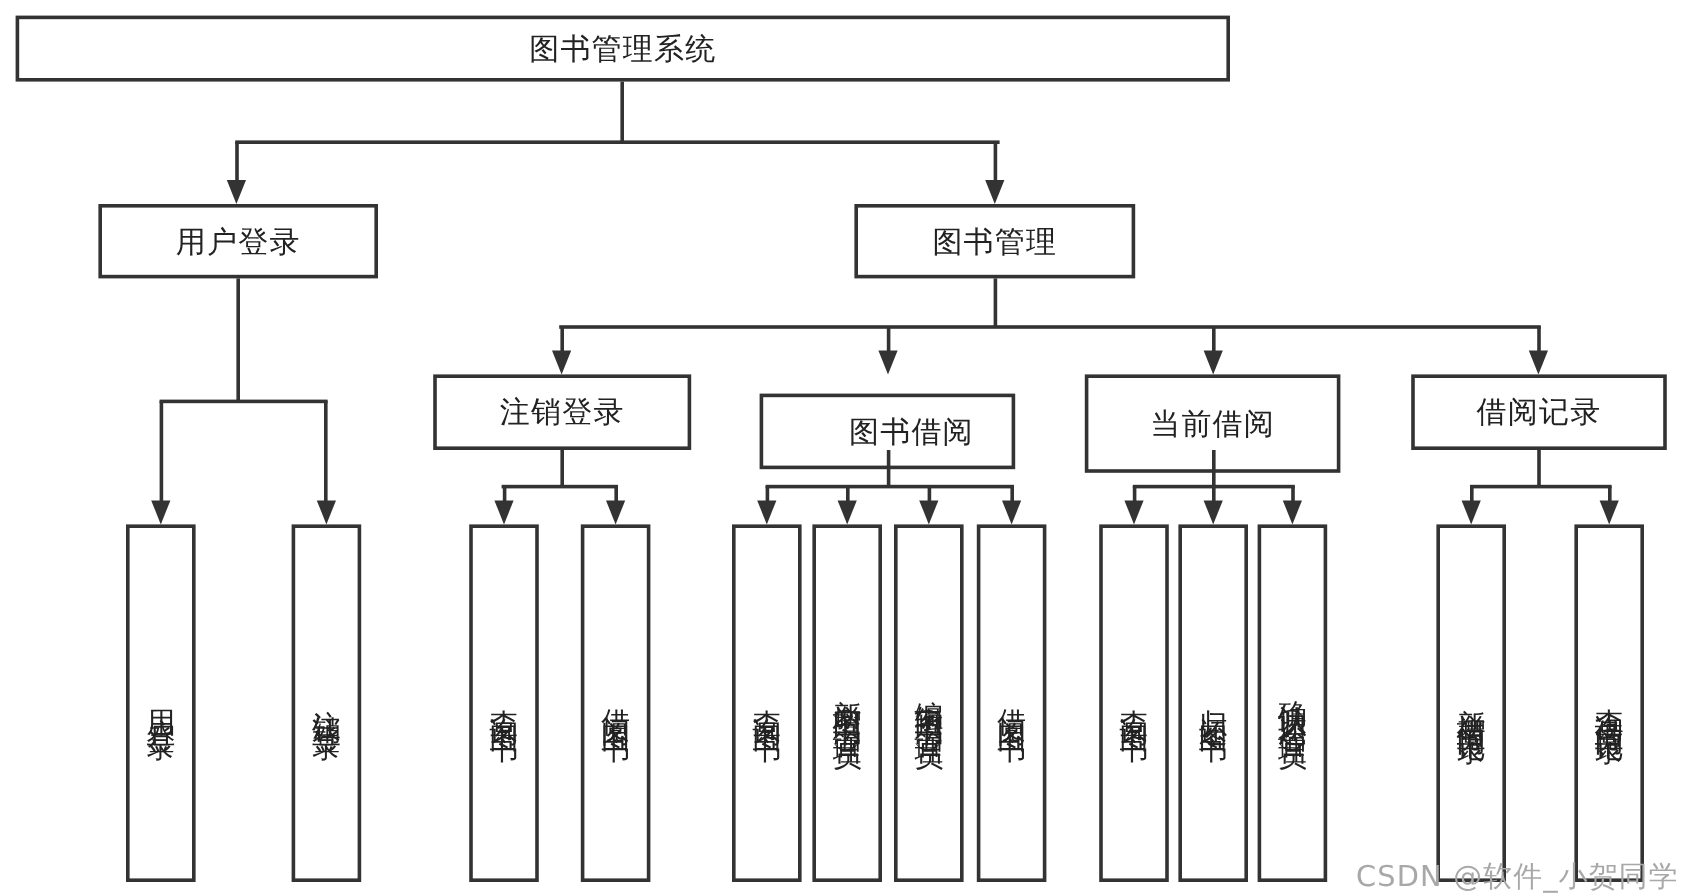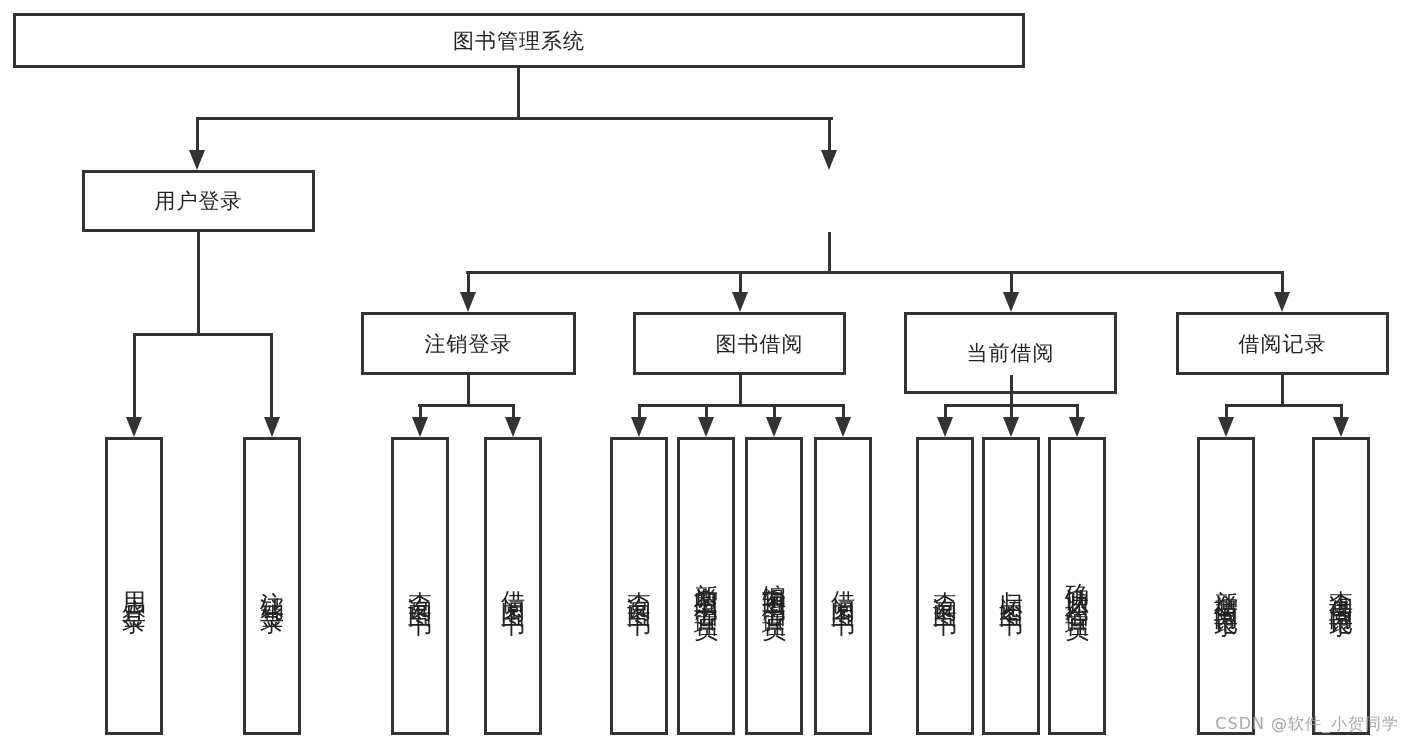--- a/index.html
+++ b/index.html
@@ -3,36 +3,36 @@
 <meta charset="utf-8">
 <style>
   html,body{margin:0;padding:0;background:#fff;}
   #canvas{
     position:relative;width:1405px;height:747px;background:#ffffff;overflow:hidden;
     font-family:"DejaVu Sans","Liberation Sans",sans-serif;color:#222;
   }
   .box{
     position:absolute;box-sizing:border-box;border:3px solid #333;background:#fff;
     display:flex;align-items:center;justify-content:center;
-    font-size:21px;letter-spacing:1px;color:#222;
+    font-size:25px;letter-spacing:1px;color:#222;
   }
   .leaf{top:437px;width:58px;height:298px;font-size:24px;}
   .leaf .vtxt{
     writing-mode:vertical-rl;text-orientation:mixed;letter-spacing:7px;line-height:1;
     max-height:288px;
   }
   .leaf-long .vtxt{letter-spacing:5px;}
   .hl,.vl{position:absolute;background:#333;}
   .arrowhead{
     position:absolute;width:0;height:0;
     border-left:8px solid transparent;border-right:8px solid transparent;
     border-top:20px solid #333;
   }
   #watermark{
-    position:absolute;top:714px;right:6px;font-size:16px;color:#a8a8a8;
+    position:absolute;top:714px;right:6px;font-size:24px;color:#a8a8a8;
     letter-spacing:1px;white-space:nowrap;
   }
 </style>
 </head>
 <body>
 
 <div id="canvas">
 
   <div class="box" style="left:13px;top:13px;width:1012px;height:55px;">
     <span>图书管理系统</span>
@@ -40,20 +40,23 @@
 
   <div class="vl" style="left:517px;top:68px;width:3px;height:52px;"></div>
   <div class="hl" style="left:196px;top:117px;width:637px;height:3px;"></div>
   <div class="vl" style="left:196px;top:118px;width:3px;height:36px;"></div>
   <div class="arrowhead" style="left:189px;top:150px;"></div>
   <div class="vl" style="left:828px;top:118px;width:3px;height:36px;"></div>
   <div class="arrowhead" style="left:821px;top:150px;"></div>
 
   <div class="box" style="left:82px;top:170px;width:233px;height:62px;">
     <span>用户登录</span>
+  </div>
+  <div class="box" style="left:712px;top:170px;width:234px;height:62px;">
+    <span>图书管理</span>
   </div>
 
   <div class="vl" style="left:197px;top:232px;width:3px;height:103px;"></div>
   <div class="hl" style="left:133px;top:333px;width:140px;height:3px;"></div>
   <div class="vl" style="left:133px;top:334px;width:3px;height:85px;"></div>
   <div class="arrowhead" style="left:126px;top:417px;"></div>
   <div class="vl" style="left:270px;top:334px;width:3px;height:85px;"></div>
   <div class="arrowhead" style="left:264px;top:417px;"></div>
 
   <div class="vl" style="left:828px;top:232px;width:3px;height:41px;"></div>
@@ -63,21 +66,21 @@
   <div class="vl" style="left:739px;top:272px;width:3px;height:23px;"></div>
   <div class="arrowhead" style="left:732px;top:292px;"></div>
   <div class="vl" style="left:1010px;top:272px;width:3px;height:23px;"></div>
   <div class="arrowhead" style="left:1003px;top:292px;"></div>
   <div class="vl" style="left:1281px;top:272px;width:3px;height:23px;"></div>
   <div class="arrowhead" style="left:1274px;top:292px;"></div>
 
   <div class="box" style="left:361px;top:312px;width:215px;height:63px;">
     <span>注销登录</span>
   </div>
-  <div class="box" style="left:633px;top:312px;width:213px;height:63px;padding-left:40px;">
+  <div class="box" style="left:633px;top:328px;width:213px;height:63px;padding-left:40px;">
     <span>图书借阅</span>
   </div>
   <div class="box" style="left:904px;top:312px;width:213px;height:82px;">
     <span>当前借阅</span>
   </div>
   <div class="box" style="left:1176px;top:312px;width:213px;height:63px;">
     <span>借阅记录</span>
   </div>
 
   <div class="vl" style="left:467px;top:375px;width:3px;height:31px;"></div>

